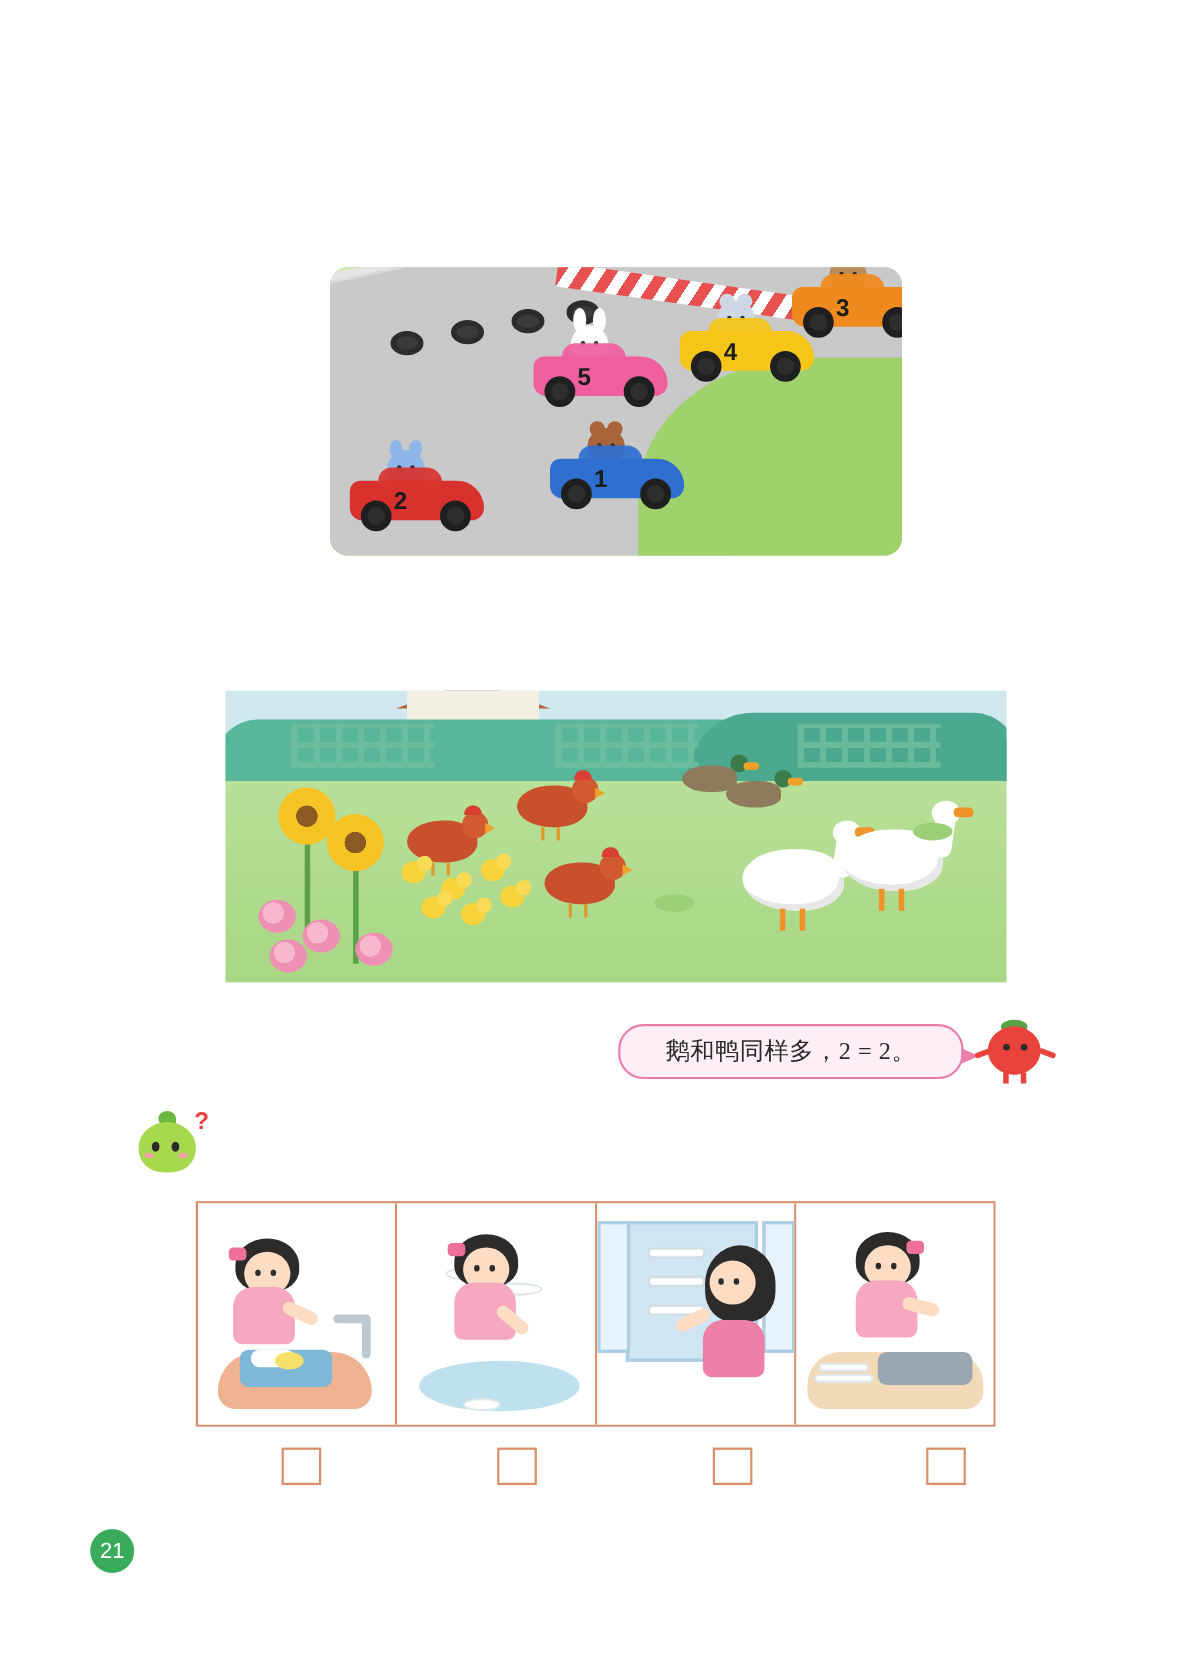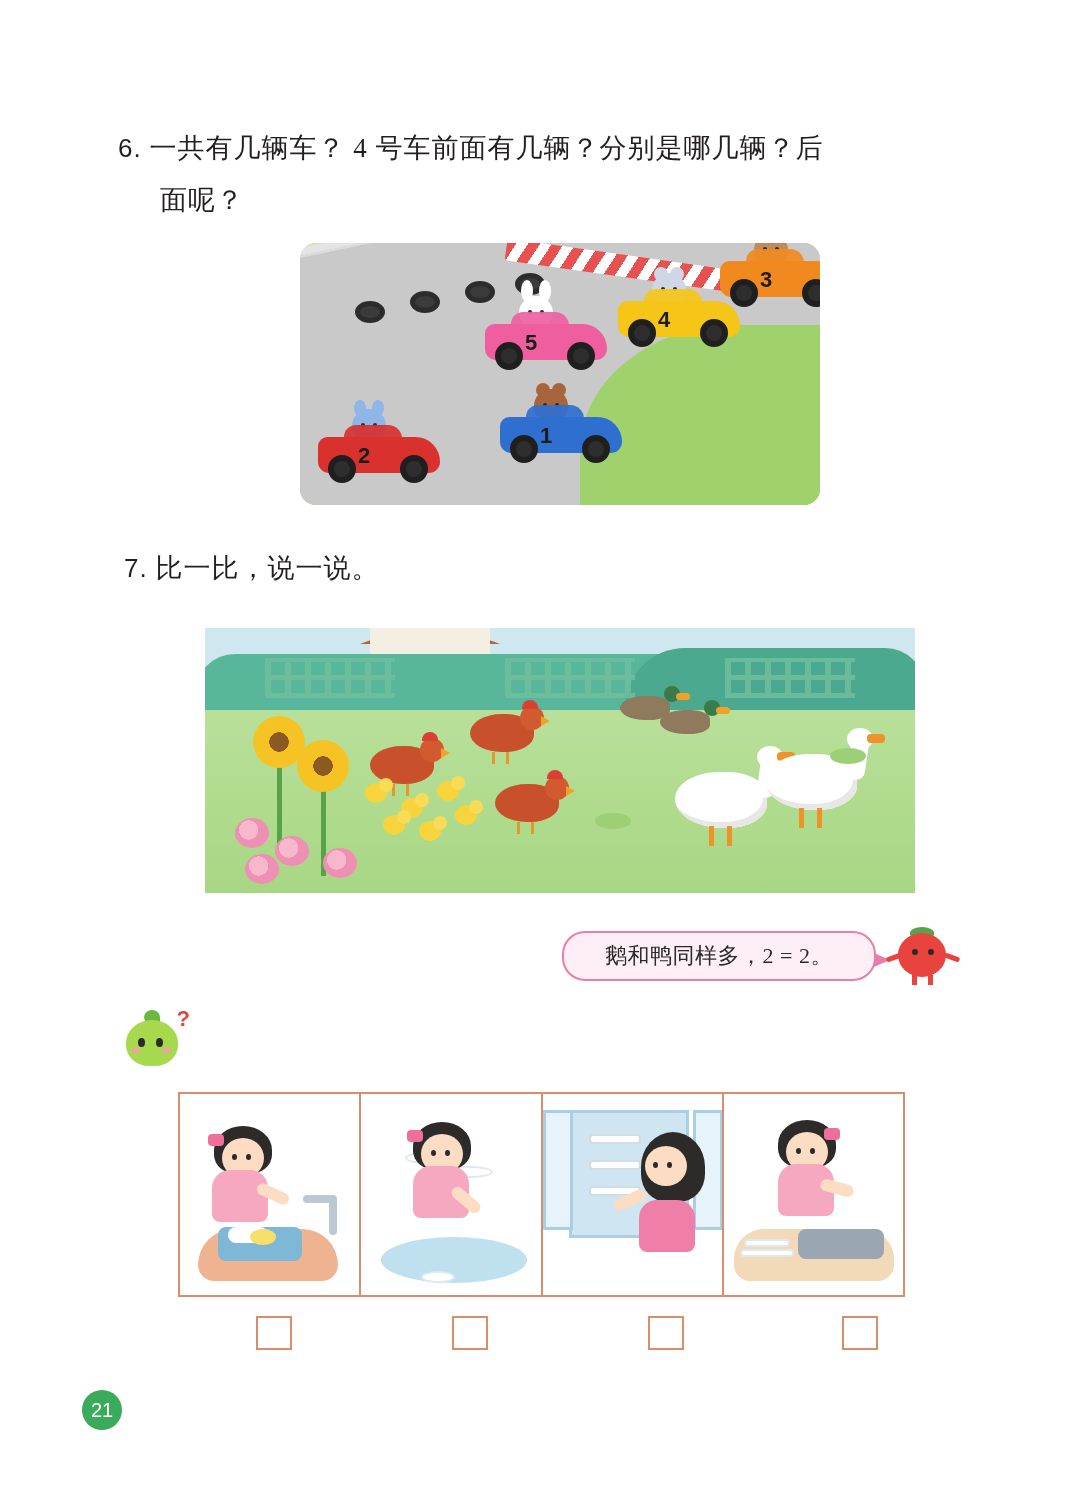--- a/index.html
+++ b/index.html
@@ -658,27 +658,20 @@
     font-family: "Liberation Sans", sans-serif;
     font-size: 20px;
     display: flex; align-items: center; justify-content: center;
   }
 </style>
 </head>
 <body>
 
 <div class="page">
 
-  <div class="q6">
-    <div class="qline">
-      <span class="qnum">6.</span>
-      <span>一共有几辆车？  4 号车前面有几辆？分别是哪几辆？后</span>
-    </div>
-    <div class="qline indent">面呢？</div>
-  </div>
 
   <div class="race-box">
     <div class="race-grass-top"></div>
     <div class="road-edge"></div>
     <div class="road"></div>
     <div class="grass-right"></div>
     <div class="finish"></div>
 
     <div class="tyre t1"></div>
     <div class="tyre t2"></div>
@@ -748,24 +741,20 @@
           <span class="eye r"></span>
       </div>
       <div class="hood"></div>
       <div class="body"></div>
       <div class="num">2</div>
       <div class="wheel wl"></div>
         <div class="wheel wr"></div>
     </div>
   </div>
 
-  <div class="q7">
-    <span class="qnum">7.</span>
-    <span>比一比，说一说。</span>
-  </div>
 
   <div class="farm">
     <div class="ground"></div>
     <div class="roof"></div>
     <div class="house"></div>
     <div class="hedge"></div>
     <div class="hedge2"></div>
     <div class="fence f1"></div>
     <div class="fence f2"></div>
     <div class="fence f3"></div>

